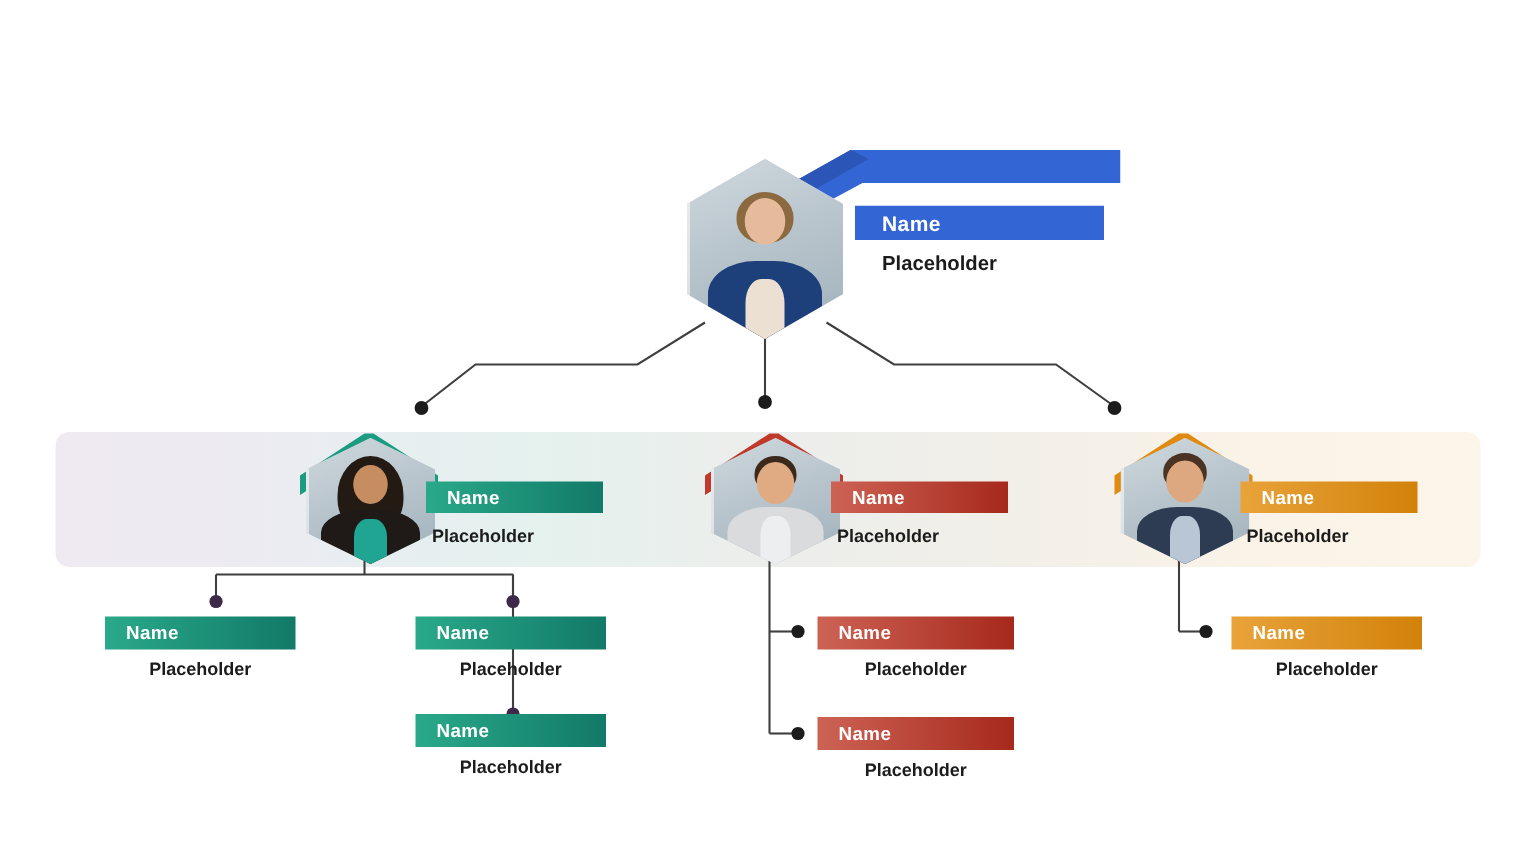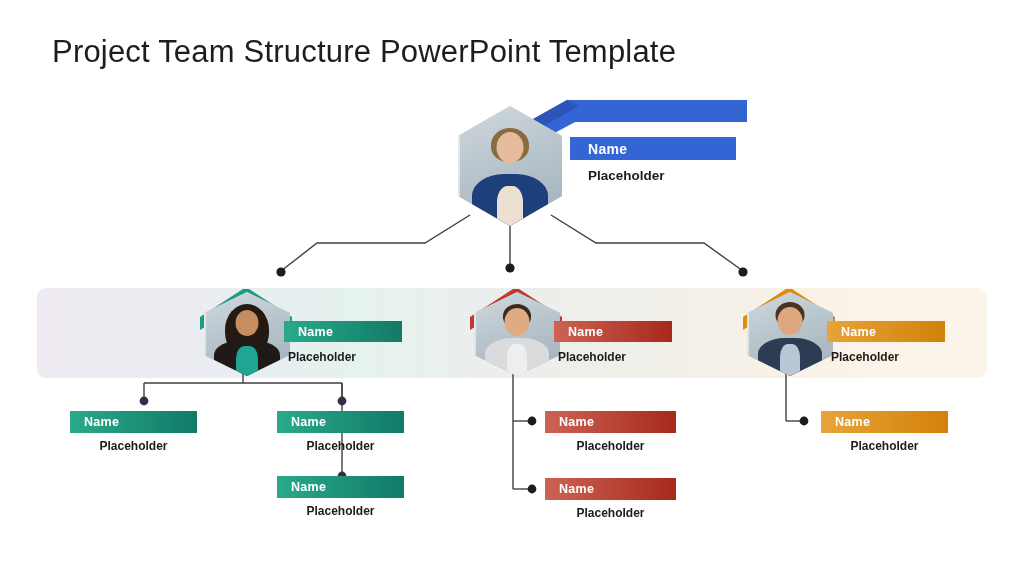--- a/index.html
+++ b/index.html
@@ -127,21 +127,20 @@
     font-size: 12px;
     white-space: nowrap;
     text-align: center;
   }
 </style>
 </head>
 <body>
 
 <div id="slide">
 
-  <div id="page-title">Project Team Structure PowerPoint Template</div>
 
   <div id="tier2-band"></div>
 
   <svg id="connectors" viewBox="0 0 1024 576">
     <g fill="none" stroke="#3f3f3f" stroke-width="1.4">
 
       <path d="M 470 215 L 425 243 L 317 243 L 281 271"></path>
 
       <path d="M 510 222 L 510 268"></path>
 

